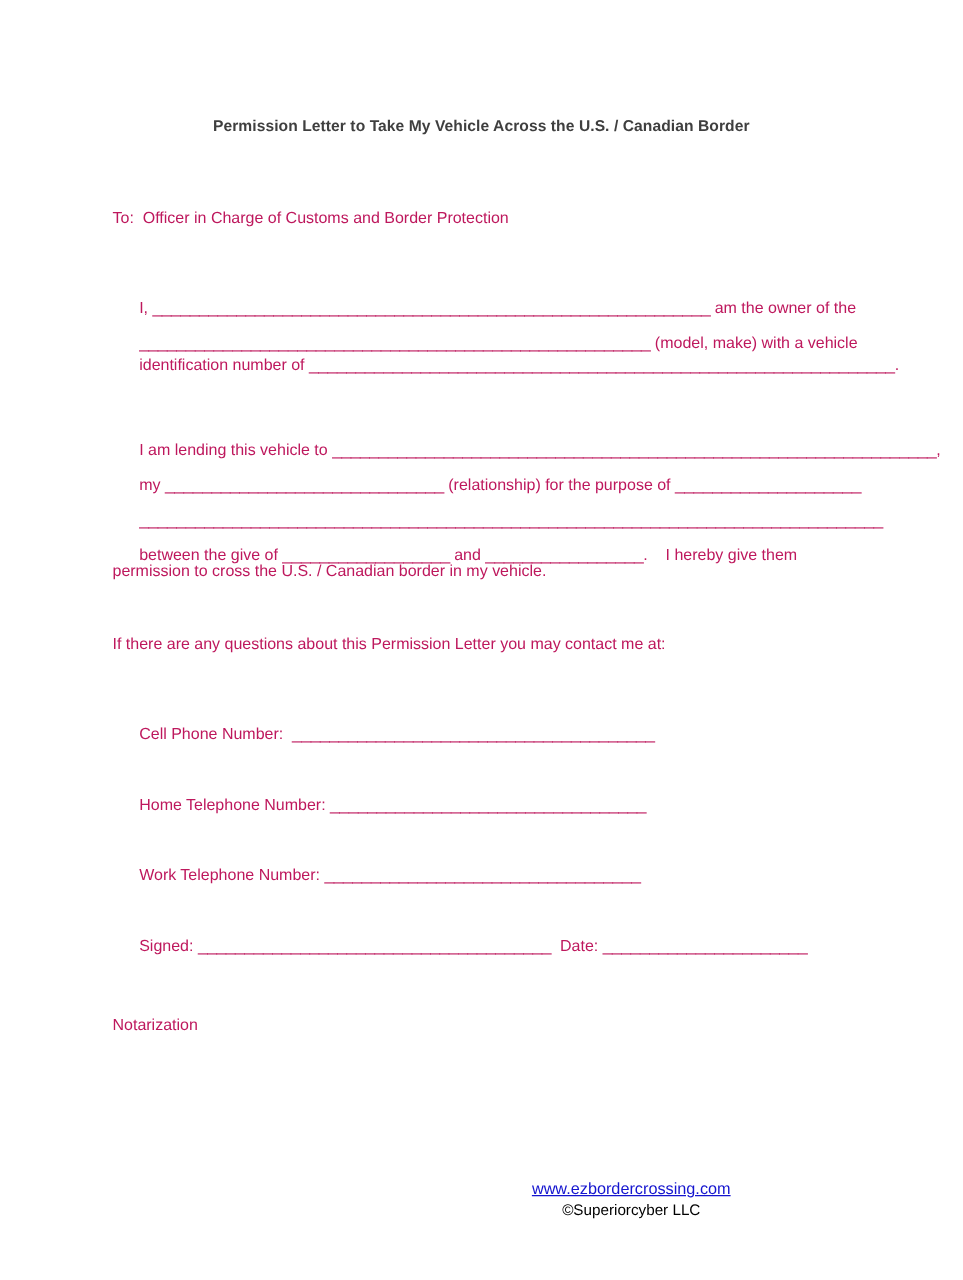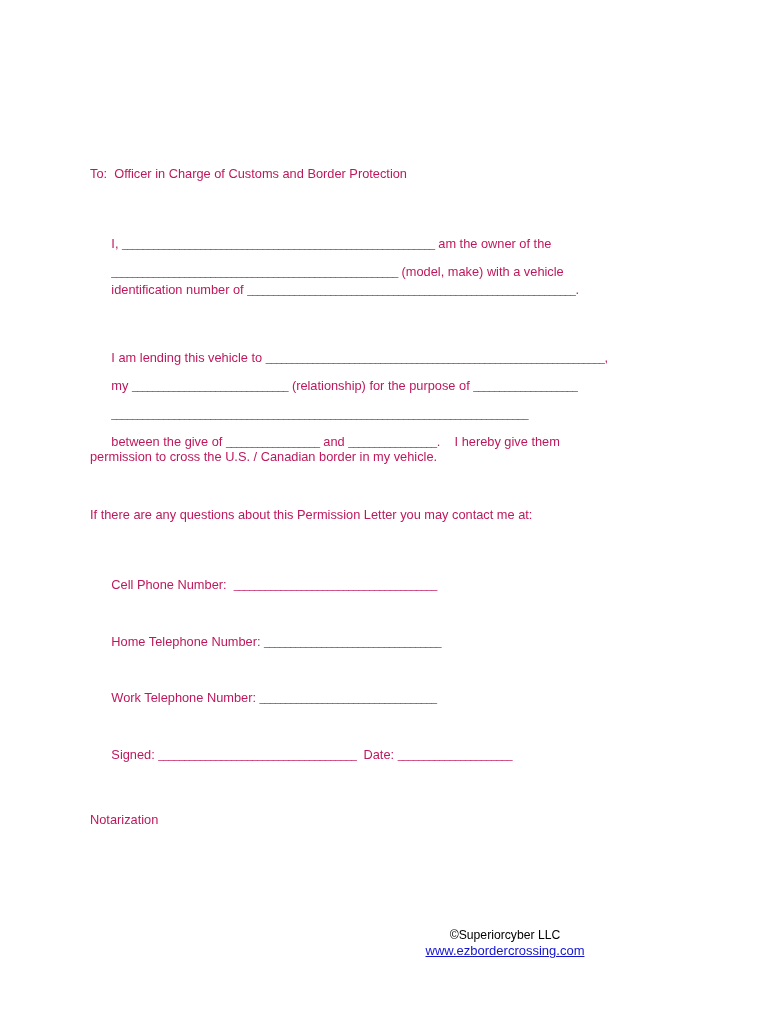--- a/index.html
+++ b/index.html
@@ -43,57 +43,58 @@
     position: absolute;
     left: 0;
     white-space: pre;
     font-size: 12.8px;
     color: #be185d;
   }
 
   
   .blank {
     letter-spacing: -0.35px;
-    font-size: 10px;
+    font-size: 14px;
   }
 
   .footer-link {
     position: absolute;
     left: 0;
     top: 943px;
     width: 770px;
     text-align: center;
     font-size: 13px;
     color: #1414cf;
     text-decoration: underline;
     cursor: pointer;
   }
   .footer-link-inner {
     position: relative;
     left: 120px;
   }
   .footer-copy {
     position: absolute;
     left: 0;
-    top: 928px;
+    top: 961px;
     width: 770px;
     text-align: center;
     font-size: 12.2px;
     color: #000000;
   }
   .footer-copy-inner {
     position: relative;
     left: 120px;
   }
 </style>
 </head>
 <body>
 
 <div class="page">
 
+  <div class="doc-title">Permission Letter to Take My Vehicle Across the U.S.  / Canadian Border</div>
 
   <div class="body-block">
 
     <div class="line" style="top:168px;">To:  Officer in Charge of Customs and Border Protection</div>
 
     <div class="line" style="top:225px;">
       <span>I, </span><span class="blank">____________________________________________________________</span><span> am the owner of the</span>
     </div>
 
     <div class="line" style="top:253px;">

